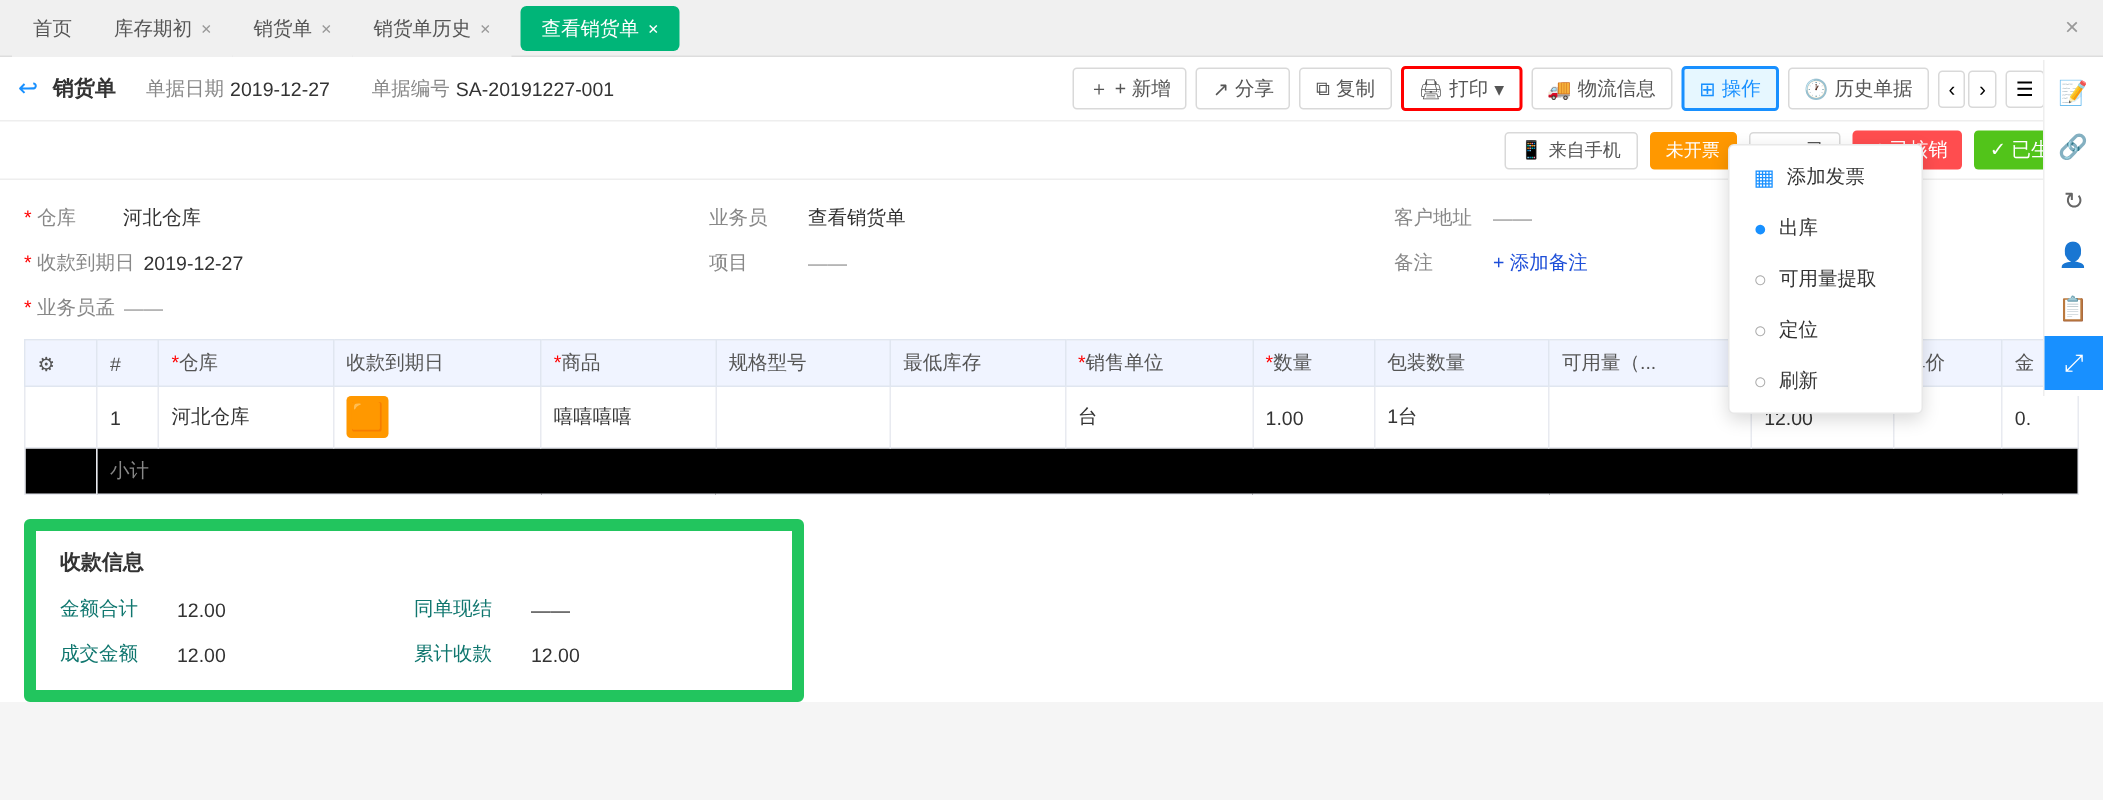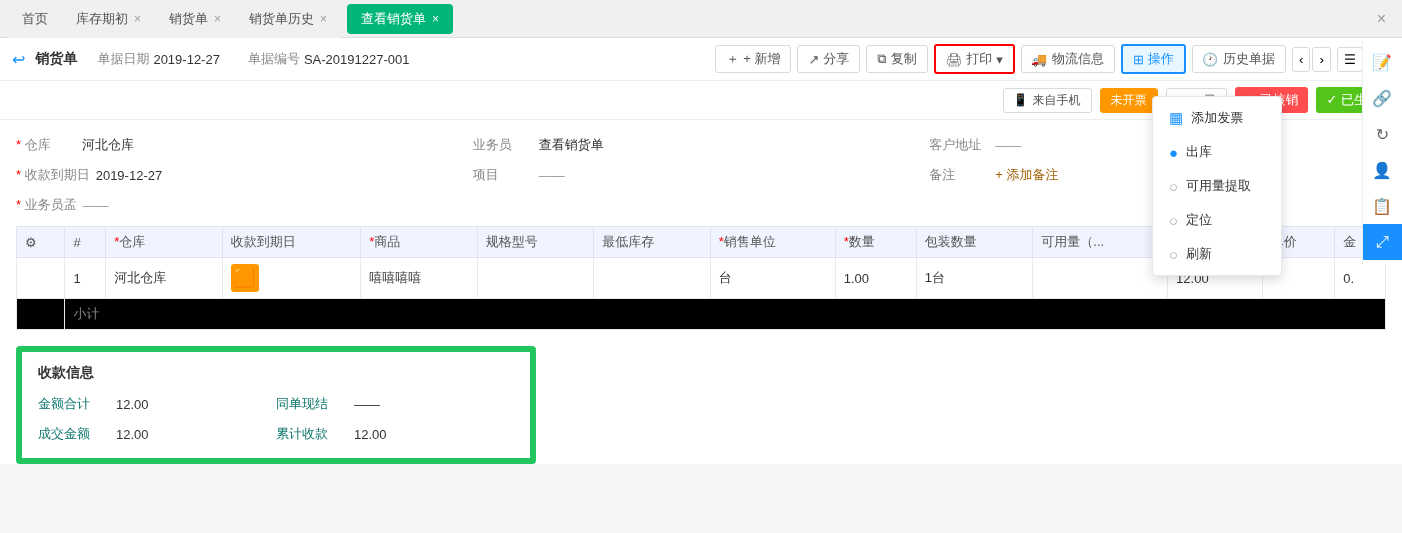--- a/index.html
+++ b/index.html
@@ -90,21 +90,21 @@
     }
     .data-table th .required { color: red; }
     .data-table td { border: 1px solid #e8eaf0; padding: 6px 8px; white-space: nowrap; }
     .data-table tr.data-row td { background: #fff; }
     .data-table tr.subtotal-row td { background: #000000; color: #888; }
     .product-img { width: 28px; height: 28px; background: #ff9800; display: inline-block; border-radius: 3px;
       display: flex; align-items: center; justify-content: center; color: #fff; font-size: 18px; }
 
     
     .payment-section {
-      margin: 8px 16px; border: 6px solid #22c55e; border-radius: 4px;
+      margin: 8px 16px; border: 8px solid #22c55e; border-radius: 4px;
       padding: 12px 16px; max-width: 520px; background: #fff;
     }
     .payment-title { font-weight: bold; font-size: 14px; margin-bottom: 10px; }
     .payment-grid { display: grid; grid-template-columns: 1fr 1fr; gap: 6px 0; }
     .payment-row { display: flex; align-items: center; gap: 8px; padding: 3px 0; }
     .payment-label { color: #0f766e; min-width: 70px; }
     .payment-value { color: #333; }
     .payment-value.red { color: #ff4d4f; }
     .payment-value.orange-link { color: #ff9800; }
 
@@ -258,21 +258,21 @@
       <span class="field-label required">收款到期日</span>
       <span class="field-value">2019-12-27</span>
     </div>
 
     <div class="field-row">
       <span class="field-label">项目</span>
       <span class="field-value field-dash">——</span>
     </div>
     <div class="field-row">
       <span class="field-label">备注</span>
-      <span class="field-value" style="color:#a16207; cursor:pointer;">+ 添加备注</span>
+      <span class="field-value" style="color:#1d4ed8; cursor:pointer;">+ 添加备注</span>
     </div>
     <div class="field-row">
       <span class="field-label required">业务员孟</span>
       <span class="field-value field-dash">——</span>
     </div>
   </div>
 
   <div class="data-table-container">
     <table class="data-table">
       <thead>

